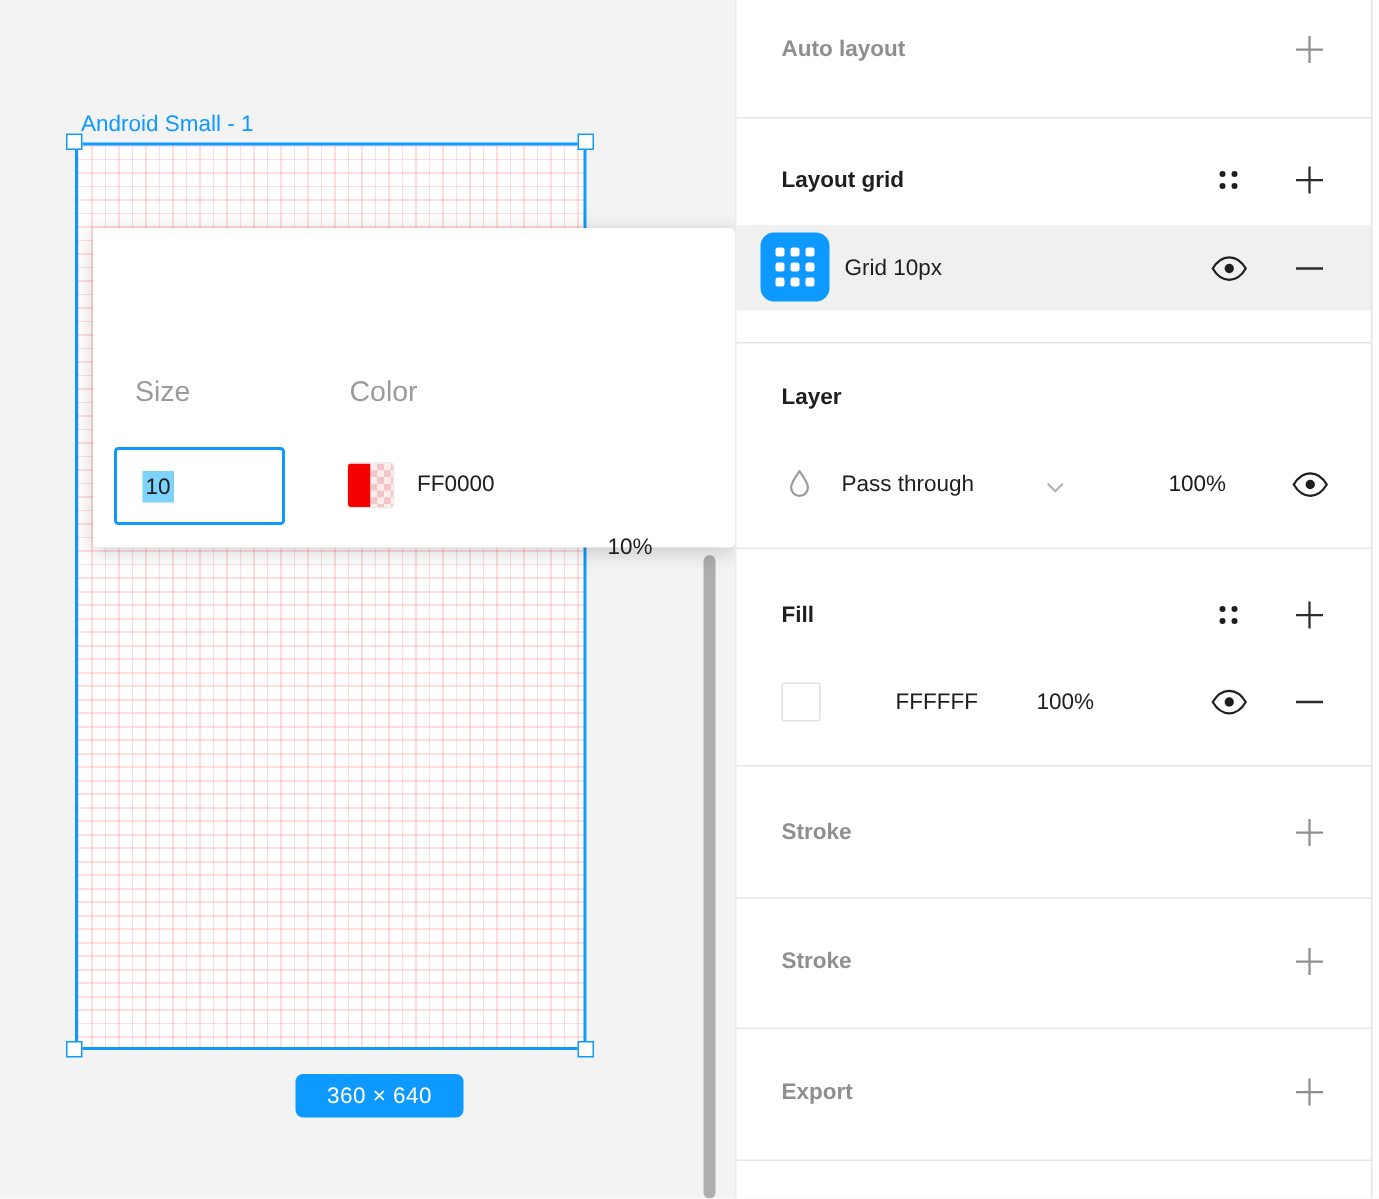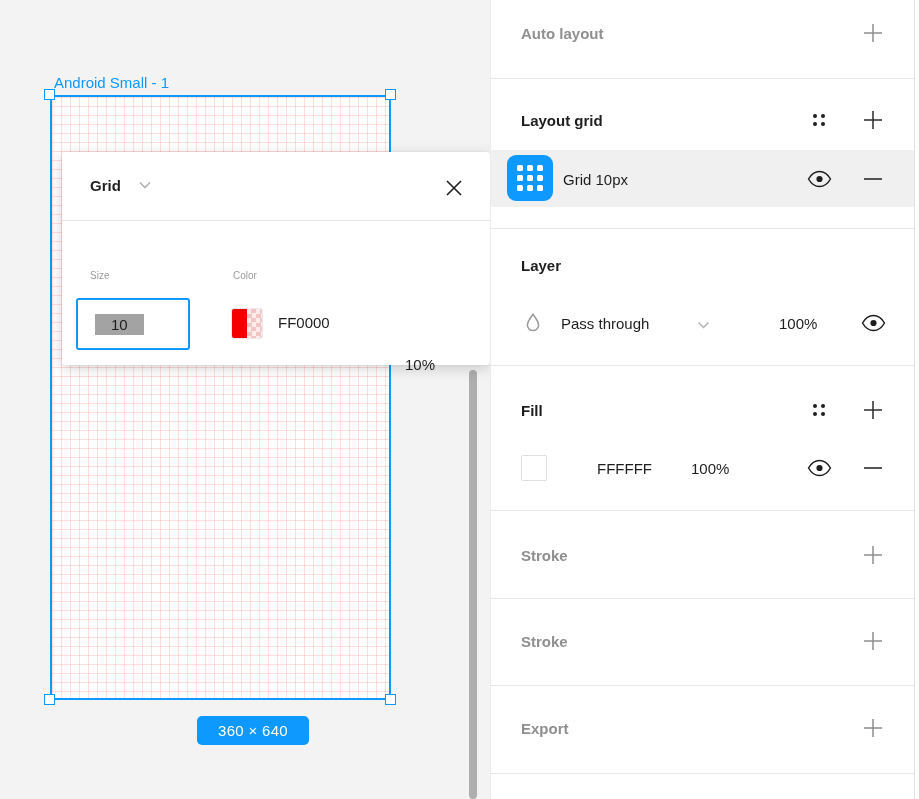--- a/index.html
+++ b/index.html
@@ -31,26 +31,26 @@
   .popup { position:absolute; left:62px; top:152px; width:428px; height:213px;
     background:#fff; border-radius:3px;
     box-shadow:0 3px 14px rgba(0,0,0,0.18), 0 0 0 0.5px rgba(0,0,0,0.04); }
   .popup-header { position:absolute; left:0; top:0; width:100%; height:69px;
     border-bottom:1px solid #e6e6e6; }
   .popup-title { position:absolute; left:28px; top:25px; font-size:15px;
     font-weight:700; color:#1e1e1e; }
   .popup-title-chevron { position:absolute; left:76px; top:28px; }
   .popup-close { position:absolute; left:378px; top:22px; width:28px; height:28px;
     display:flex; align-items:center; justify-content:center; cursor:pointer; }
-  .popup-label { position:absolute; font-size:10px; color:#9b9b9b;margin-top:19px; }
+  .popup-label { position:absolute; font-size:19px; color:#9b9b9b; }
   .size-input { position:absolute; left:14px; top:146px; width:114px; height:52px;
     border:2px solid #0d99ff; border-radius:3px; background:#fff;
     display:flex; align-items:center; padding-left:17px; }
-  .size-input .sel { background:#a3a3a3; font-size:15px; color:#1e1e1e;
-    padding:2px 16px; }
+  .size-input .sel { background:#7dd3fc; font-size:15px; color:#1e1e1e;
+    padding:2px 2px; }
   .color-swatch { position:absolute; left:170px; top:157px; width:30px; height:29px;
     border-radius:2px; overflow:hidden; box-shadow:0 0 0 1px rgba(0,0,0,0.08); }
   .color-swatch .solid { position:absolute; left:0; top:0; width:50%; height:100%;
     background:#f50000; }
   .color-swatch .alpha { position:absolute; right:0; top:0; width:50%; height:100%;
     background-image:
       linear-gradient(rgba(255,0,0,0.07), rgba(255,0,0,0.07)),
       conic-gradient(#f2d4d6 25%, #fff 25% 50%, #f2d4d6 50% 75%, #fff 75%);
     background-size:100% 100%, 9px 9px; }
   .popup-hex { position:absolute; left:216px; top:162px; font-size:15px; color:#1e1e1e; }
@@ -96,33 +96,20 @@
     <div class="handle" style="left:44px; top:89px;"></div>
     <div class="handle" style="left:385px; top:89px;"></div>
     <div class="handle" style="left:44px; top:694px;"></div>
     <div class="handle" style="left:385px; top:694px;"></div>
 
     <div class="size-badge">360 × 640</div>
 
     <div class="canvas-scrollbar"></div>
 
     <div class="popup">
-      <div class="popup-header">
-        <span class="popup-title">Grid</span>
-        <span class="popup-title-chevron">
-          <svg width="14" height="10" viewBox="0 0 14 10">
-              <path d="M2 2.5l5 5 5-5" fill="none" stroke="#b3b3b3" stroke-width="1.6"></path>
-            </svg>
-        </span>
-        <span class="popup-close">
-          <svg width="20" height="20" viewBox="0 0 20 20">
-              <path d="M3 3l14 14M17 3L3 17" stroke="#1e1e1e" stroke-width="1.6"></path>
-            </svg>
-        </span>
-      </div>
 
       <span class="popup-label" style="left:28px; top:99px;">Size</span>
       <span class="popup-label" style="left:171px; top:99px;">Color</span>
 
       <div class="size-input">
         <span class="sel">10</span>
       </div>
 
       <div class="color-swatch">
         <span class="solid"></span>

